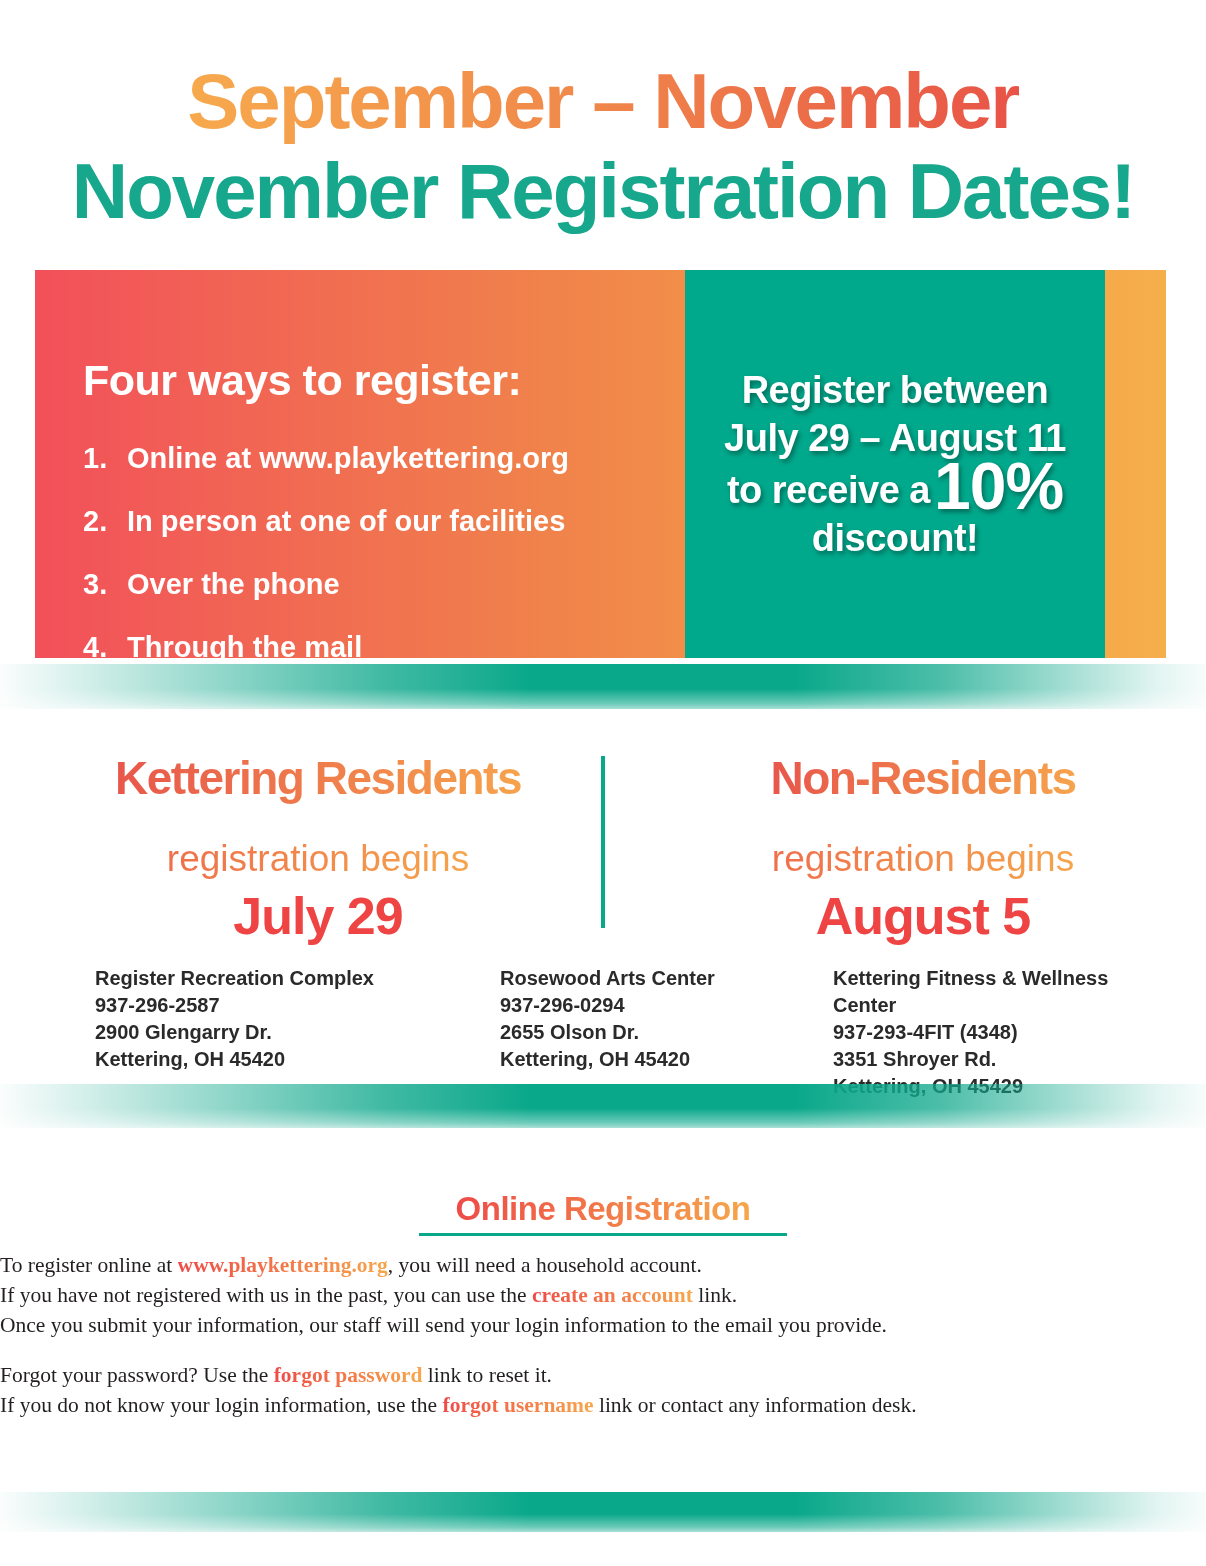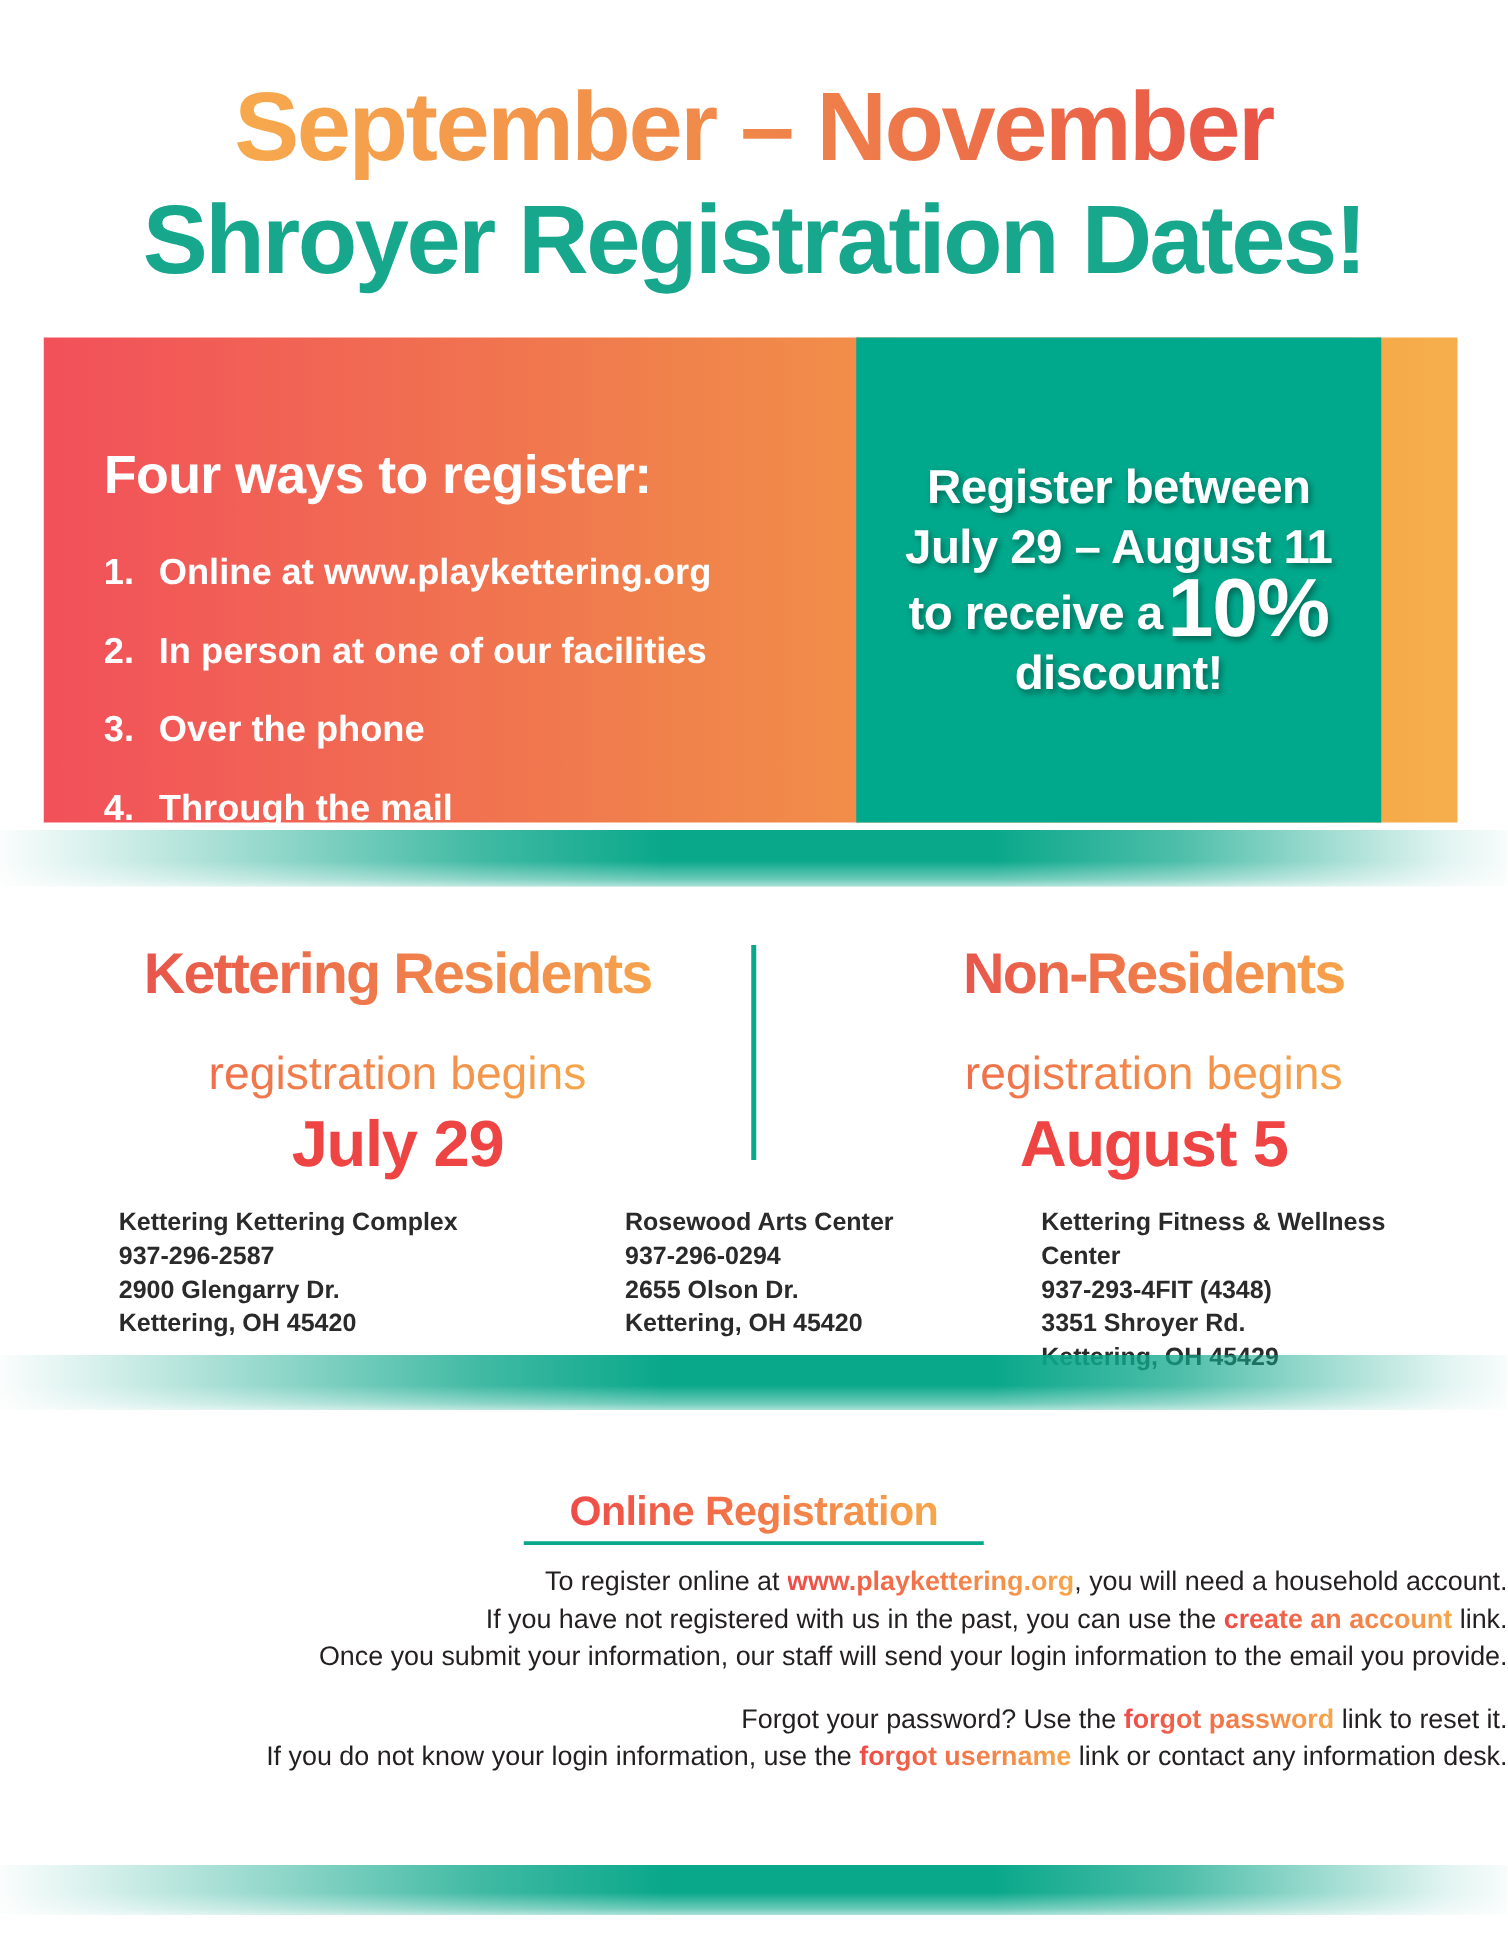--- a/index.html
+++ b/index.html
@@ -73,32 +73,32 @@
   .locations{ position:absolute; top:965px; left:0; width:100%; }
   .location{ position:absolute; top:0; font-size:20px; font-weight:bold; line-height:27px; color:#2b2a2a; }
   .loc-1{ left:95px; width:340px; }
   .loc-2{ left:500px; width:310px; }
   .loc-3{ left:833px; width:340px; }
 
   
   .online-heading{ position:absolute; top:1190px; left:0; width:100%; text-align:center;
     font-size:33px; font-weight:bold; letter-spacing:-0.5px; }
   .online-underline{ position:absolute; top:1233px; left:419px; width:368px; height:3px; background:#0aa88b; }
-  .online-p{ position:absolute; left:0; width:100%; text-align:right; font-size:21.5px; line-height:30px; color:#231f20; }
+  .online-p{ position:absolute; left:0; width:100%; text-align:left; font-size:21.5px; line-height:30px; color:#231f20;font-family:Liberation Serif, serif; }
   .online-p1{ top:1250px; }
   .online-p2{ top:1360px; }
   .online-p .grad-em{ font-size:21.5px; }
 </style>
 </head>
 <body>
 
 <div class="main-title title-1">
   <span class="grad-text grad-title">September – November</span>
 </div>
-<div class="main-title title-2">Shroyer Registration Dates!</div>
+<div class="main-title title-2">November Registration Dates!</div>
 
 <div class="banner">
   <div class="banner-left">
     <div class="banner-heading">Four ways to register:</div>
     <div class="banner-list">
       <div class="banner-item">
         <span class="num">1.</span>
         <span>Online at www.playkettering.org</span>
       </div>
       <div class="banner-item">
@@ -144,21 +144,21 @@
     </div>
     <div class="dates-sub">
       <span class="grad-text grad-sub">registration begins</span>
     </div>
     <div class="dates-date">August 5</div>
   </div>
 </div>
 
 <div class="locations">
   <div class="location loc-1">
-    <div>Kettering Kettering Complex</div>
+    <div>Register Recreation Complex</div>
     <div>937-296-2587</div>
     <div>2900 Glengarry Dr.</div>
     <div>Kettering, OH 45420</div>
   </div>
   <div class="location loc-2">
     <div>Rosewood Arts Center</div>
     <div>937-296-0294</div>
     <div>2655 Olson Dr.</div>
     <div>Kettering, OH 45420</div>
   </div>

